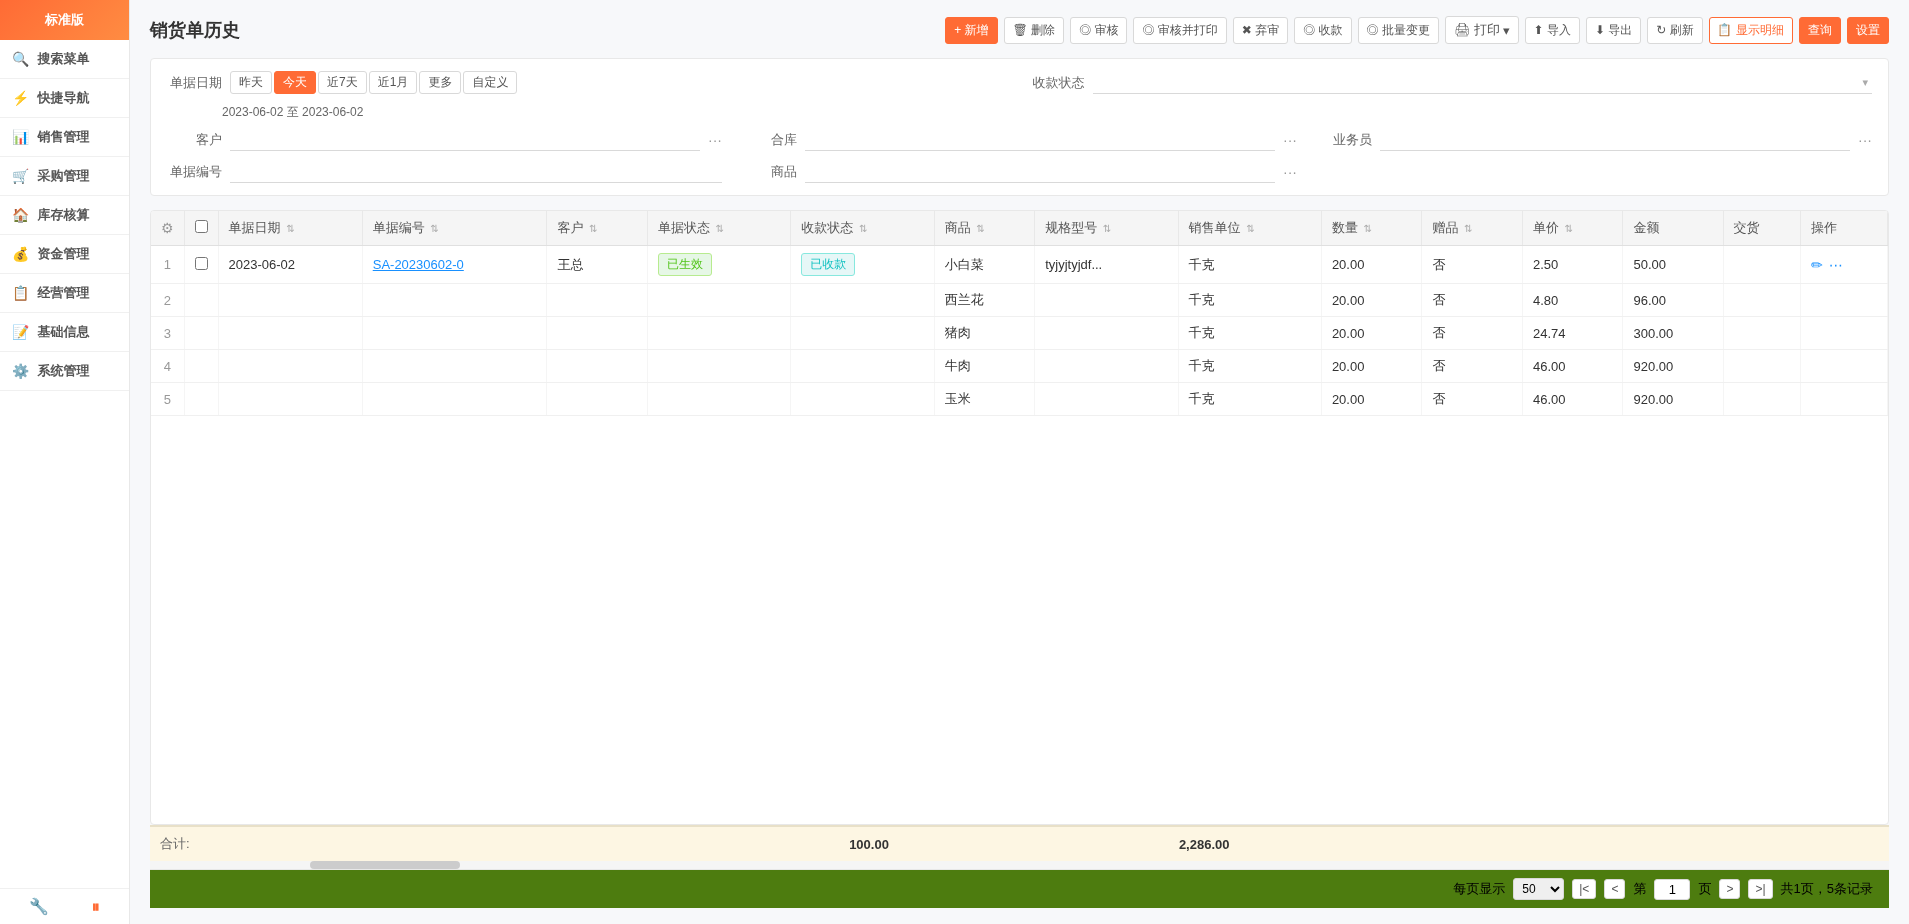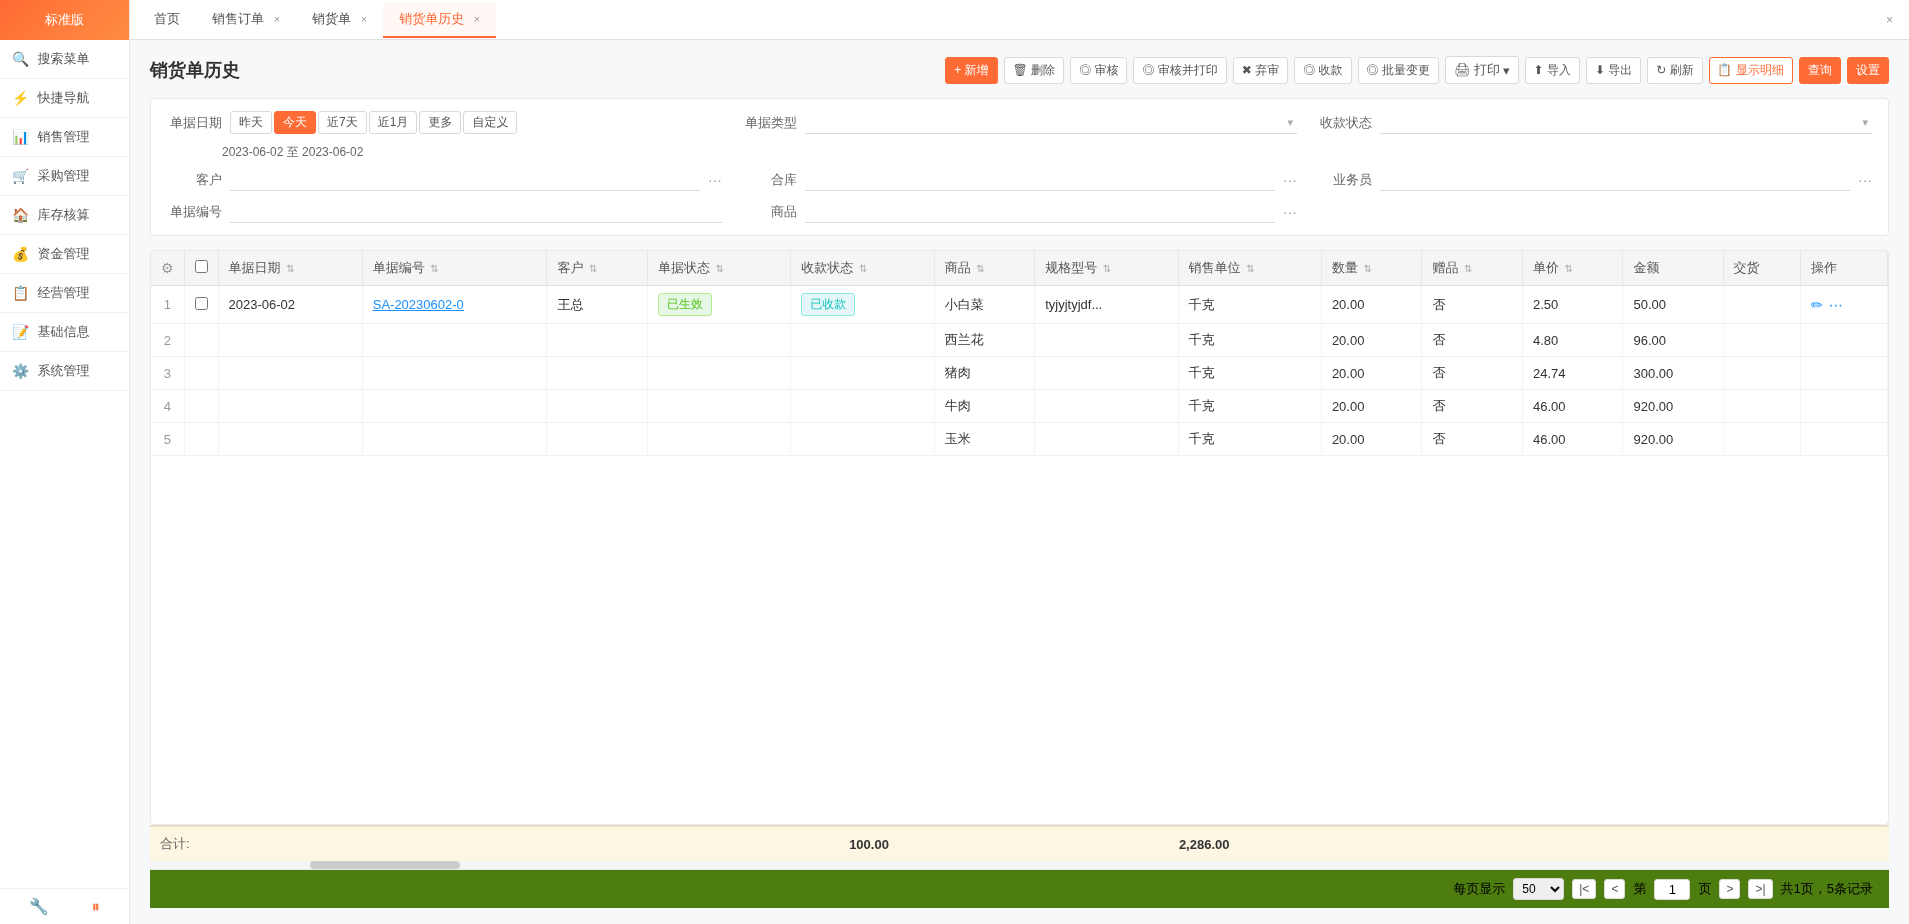--- a/index.html
+++ b/index.html
@@ -6,20 +6,21 @@
     body { display: flex; height: 924px; overflow: hidden; background: #f5f5f5; }
 
     
     .sidebar {
       width: 130px;
       background: #fff;
       border-right: 1px solid #e8e8e8;
       display: flex;
       flex-direction: column;
       flex-shrink: 0;
+      font-weight: bold;
     }
     .sidebar-top {
       background: linear-gradient(135deg, #ff6b35, #ff8c42);
       padding: 8px 10px;
       color: white;
       font-size: 12px;
       text-align: center;
       height: 40px;
       display: flex;
       align-items: center;
@@ -368,39 +369,20 @@
     <span class="sidebar-item-label">系统管理</span>
   </div>
   <div class="sidebar-bottom">
     <span class="sidebar-bottom-btn">🔧</span>
     <span class="sidebar-bottom-btn">⏸</span>
   </div>
 </div>
 
 <div class="main">
 
-  <div class="tabs">
-    <div class="tab">
-      <span>首页</span>
-    </div>
-    <div class="tab">
-      <span>销售订单</span>
-      <span class="close-x">×</span>
-    </div>
-    <div class="tab">
-      <span>销货单</span>
-      <span class="close-x">×</span>
-    </div>
-    <div class="tab active">
-      <span>销货单历史</span>
-      <span class="close-x">×</span>
-    </div>
-    <div class="tabs-spacer"></div>
-    <div class="tab-close-all">×</div>
-  </div>
 
   <div class="content">
 
     <div class="page-header">
       <div class="page-title">销货单历史</div>
       <div class="toolbar">
         <button class="toolbar-btn primary">+ 新增</button>
         <button class="toolbar-btn">🗑 删除</button>
         <button class="toolbar-btn">◎ 审核</button>
         <button class="toolbar-btn">◎ 审核并打印</button>
@@ -425,28 +407,20 @@
       <div class="filter-row">
         <div class="filter-item">
           <span class="filter-label">单据日期</span>
           <div class="date-bar">
             <button class="date-btn">昨天</button>
             <button class="date-btn active">今天</button>
             <button class="date-btn">近7天</button>
             <button class="date-btn">近1月</button>
             <button class="date-btn">更多</button>
             <button class="date-btn">自定义</button>
-          </div>
-        </div>
-        <div class="filter-item">
-          <span class="filter-label">单据类型</span>
-          <div class="select-wrapper">
-            <select class="filter-select">
-              <option></option>
-            </select>
           </div>
         </div>
         <div class="filter-item">
           <span class="filter-label">收款状态</span>
           <div class="select-wrapper">
             <select class="filter-select">
               <option></option>
             </select>
           </div>
         </div>

